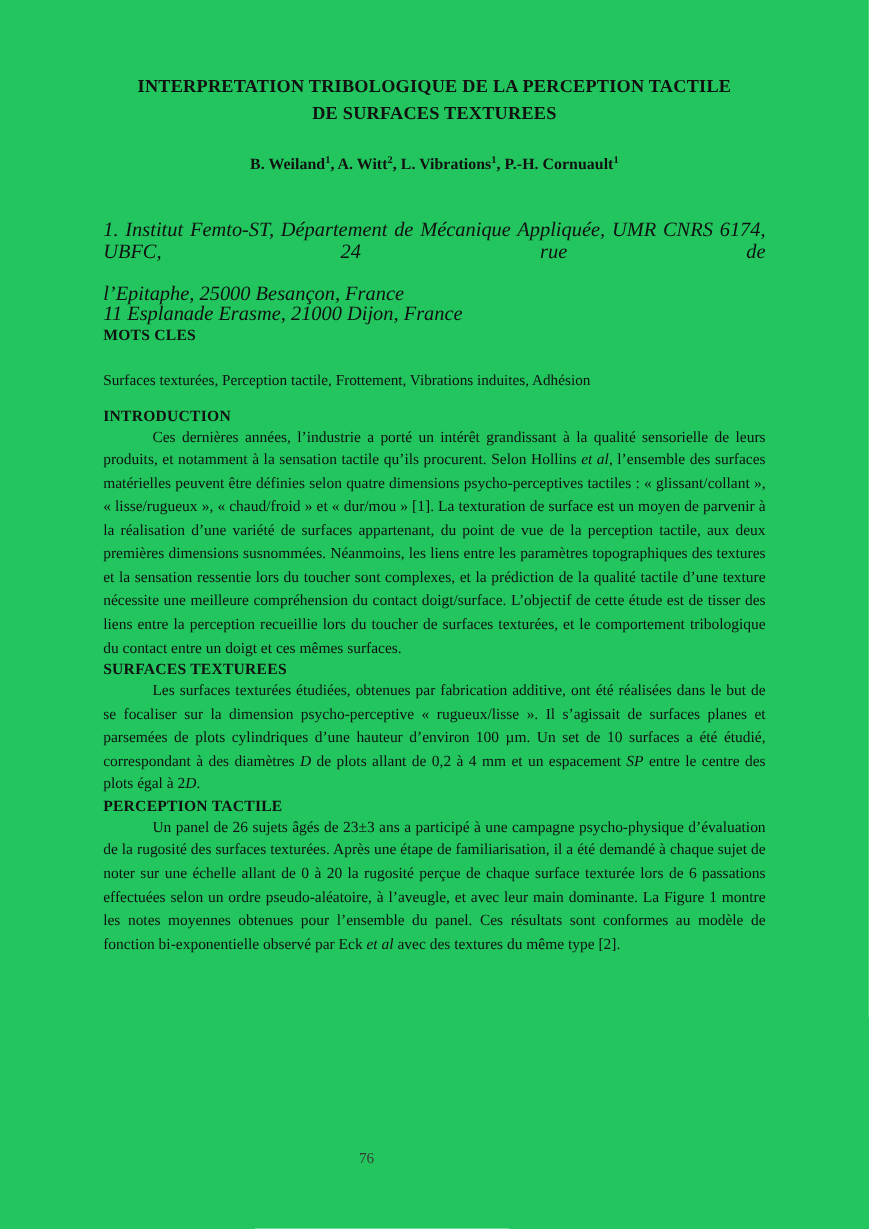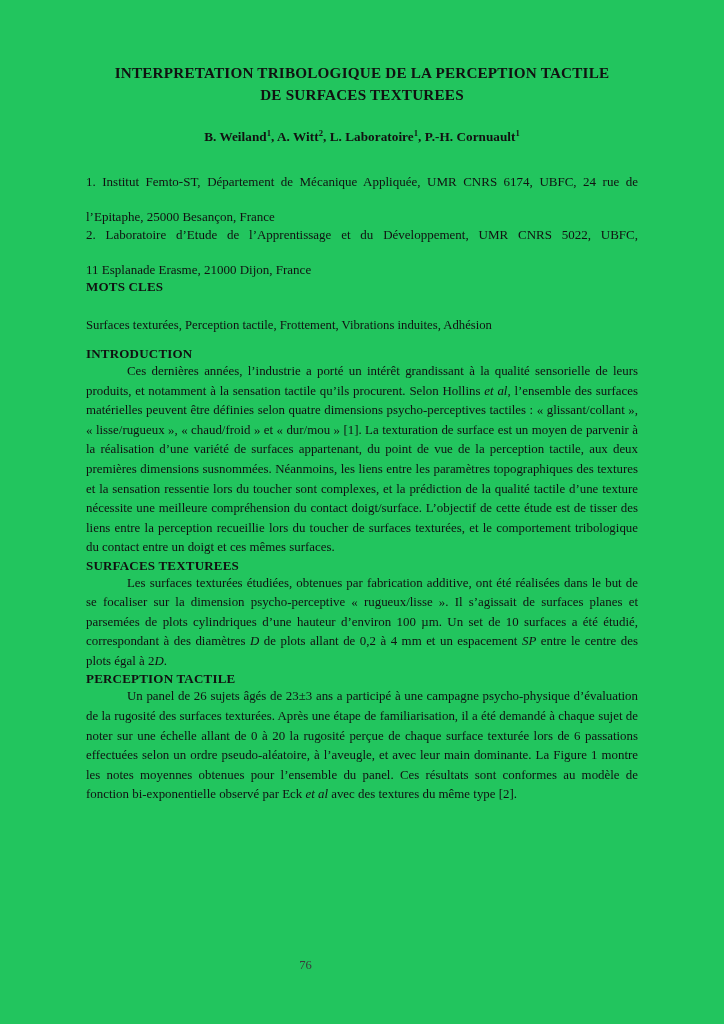--- a/index.html
+++ b/index.html
@@ -54,22 +54,23 @@
     margin-top: 23px;
     letter-spacing: 0.05px;
   }
   .authors sup {
     font-size: 8.6px;
     vertical-align: super;
     line-height: 0;
   }
 
   .affiliations {
-    margin-top: 28px;
-    font-size: 13px;
+    margin-top: 38px;
+    font-style: italic;
+    font-size: 17px;
     line-height: 17.6px;
     text-align: justify;
     text-justify: inter-word;
   }
   .affil-line {
     display: block;
   }
   .affil-line.just {
     text-align: justify;
   }
@@ -120,27 +121,26 @@
   i, em { font-style: italic; }
 </style>
 </head>
 <body>
 
 <div class="page">
   <div class="content">
 
     <div class="title-block">
       <div class="doc-title">INTERPRETATION TRIBOLOGIQUE DE LA PERCEPTION TACTILE DE SURFACES TEXTUREES</div>
-      <div class="authors"><span>B. Weiland</span><sup>1</sup>, <span>A. Witt</span><sup>2</sup>, <span>L. Laboratoire</span><sup>1</sup>, <span>P.-H. Cornuault</span><sup>1</sup></div>
+      <div class="authors"><span>B. Weiland</span><sup>1</sup>, <span>A. Witt</span><sup>2</sup>, <span>L. Vibrations</span><sup>1</sup>, <span>P.-H. Cornuault</span><sup>1</sup></div>
     </div>
 
     <div class="affiliations">
         <div class="affil-line just">1. Institut Femto-ST, Département de Mécanique Appliquée, UMR CNRS 6174, UBFC, 24 rue de</div>
         <div class="affil-line">l’Epitaphe, 25000 Besançon, France</div>
-        <div class="affil-line just">2. Laboratoire d’Etude de l’Apprentissage et du Développement, UMR CNRS 5022, UBFC,</div>
         <div class="affil-line">11 Esplanade Erasme, 21000 Dijon, France</div>
       </div>
 
     <h2 class="section kw-head">MOTS CLES</h2>
     <p class="keywords">Surfaces texturées, Perception tactile, Frottement, Vibrations induites, Adhésion</p>
 
     <h2 class="section intro-head">INTRODUCTION</h2>
     <p class="para first">Ces dernières années, l’industrie a porté un intérêt grandissant à la qualité sensorielle de leurs produits, et notamment à la sensation tactile qu’ils procurent. Selon Hollins <i>et al</i>, l’ensemble des surfaces matérielles peuvent être définies selon quatre dimensions psycho-perceptives tactiles : « glissant/collant », « lisse/rugueux », « chaud/froid » et « dur/mou » [1]. La texturation de surface est un moyen de parvenir à la réalisation d’une variété de surfaces appartenant, du point de vue de la perception tactile, aux deux premières dimensions susnommées. Néanmoins, les liens entre les paramètres topographiques des textures et la sensation ressentie lors du toucher sont complexes, et la prédiction de la qualité tactile d’une texture nécessite une meilleure compréhension du contact doigt/surface. L’objectif de cette étude est de tisser des liens entre la perception recueillie lors du toucher de surfaces texturées, et le comportement tribologique du contact entre un doigt et ces mêmes surfaces.</p>
 
     <h2 class="section surf-head">SURFACES TEXTUREES</h2>

